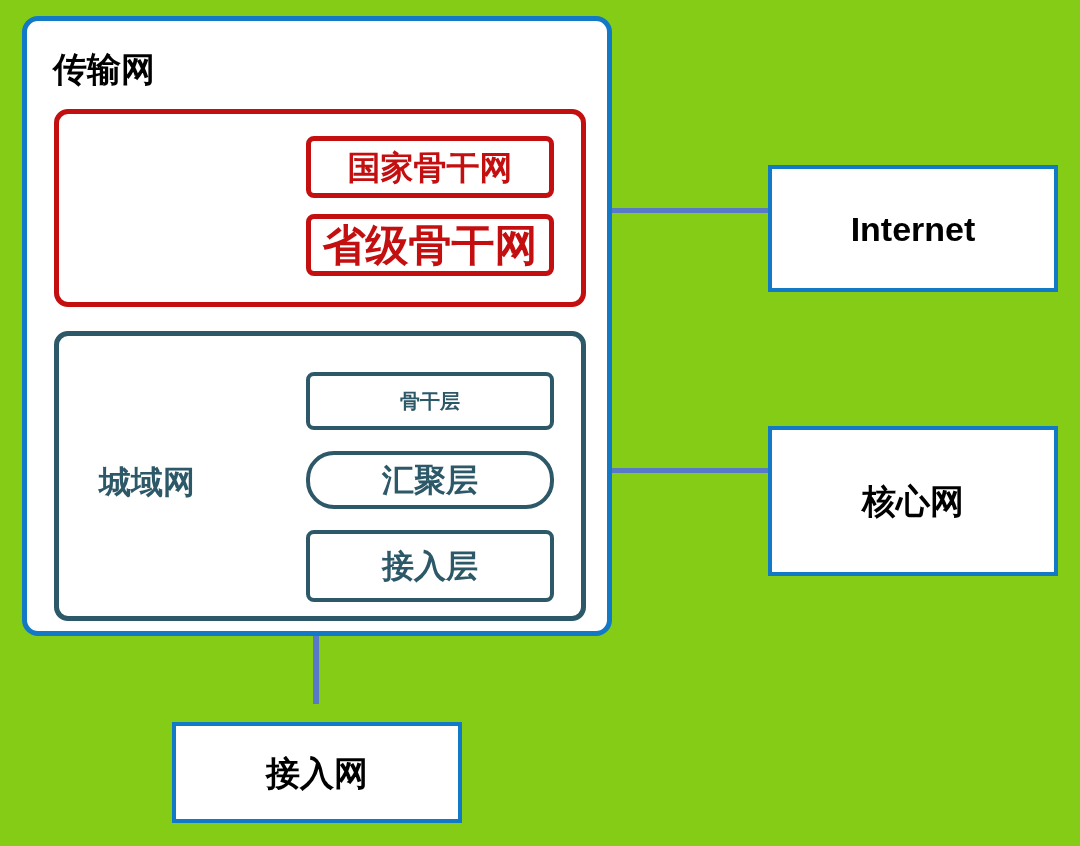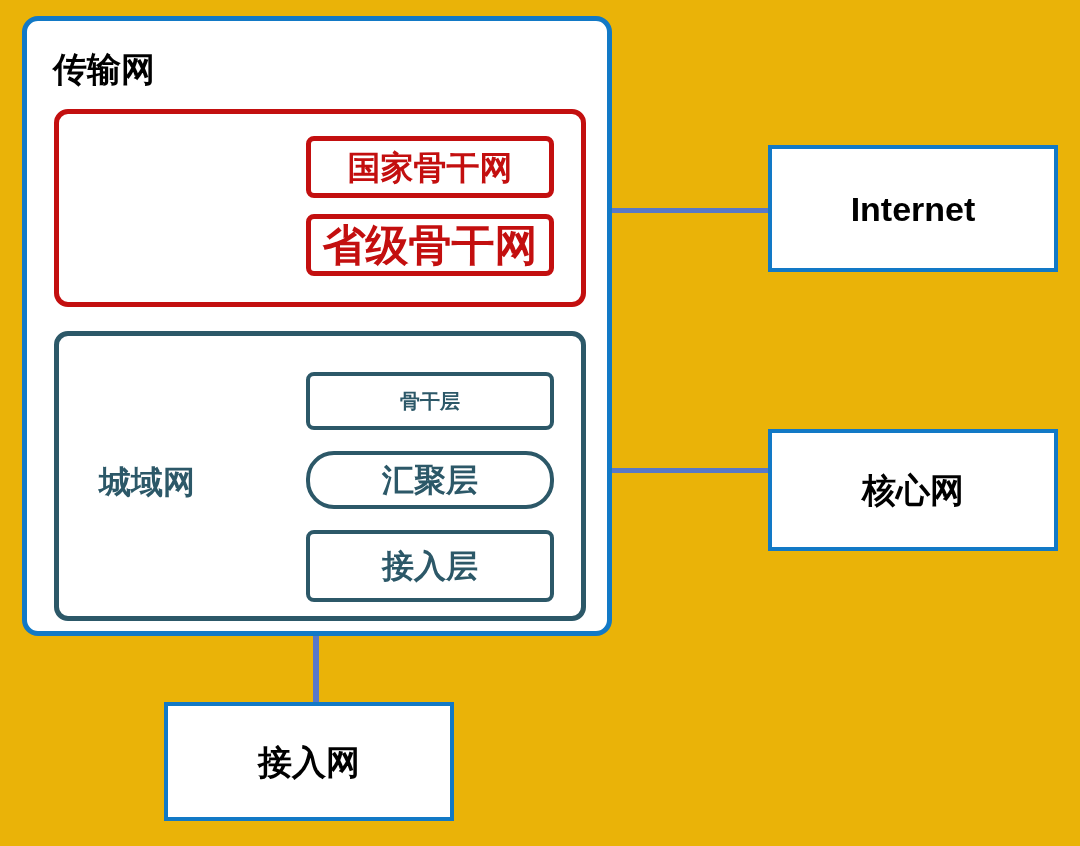--- a/index.html
+++ b/index.html
@@ -7,21 +7,21 @@
     padding: 0;
     background: #ffffff;
   }
   body {
     font-family: "Liberation Sans", "DejaVu Sans", sans-serif;
   }
   #canvas {
     position: relative;
     width: 1080px;
     height: 846px;
-    background: #eab308;
+    background: #84cc16;
     overflow: hidden;
   }
 
   
   .box {
     position: absolute;
     box-sizing: border-box;
     background: #ffffff;
     display: flex;
     align-items: center;
@@ -59,20 +59,21 @@
     border: 4px solid #2C5868;
     border-radius: 8px;
     color: #2C5868;
   }
 
   
   .box-blue-square {
     border: 4px solid #1279C6;
     border-radius: 0;
     color: #000000;
+    margin-top: 20px;
   }
 
   
   .section-title {
     position: absolute;
     font-weight: bold;
     color: #000000;
     white-space: nowrap;
   }
   .group-label {
@@ -143,21 +144,21 @@
       <div class="box item-teal" style="left:247px; top:194px; width:248px; height:72px;">
         <span class="box-text" style="font-size:32px;">接入层</span>
       </div>
     </div>
   </div>
 
   <div class="box box-blue-square" style="left:768px; top:145px; width:290px; height:127px;">
     <span class="box-text" style="font-size:34px;">Internet</span>
   </div>
 
-  <div class="box box-blue-square" style="left:768px; top:429px; width:290px; height:122px;">
+  <div class="box box-blue-square" style="left:768px; top:406px; width:290px; height:150px;">
     <span class="box-text" style="font-size:34px;">核心网</span>
   </div>
 
-  <div class="box box-blue-square" style="left:164px; top:702px; width:290px; height:119px;text-align:center;">
+  <div class="box box-blue-square" style="left:172px; top:702px; width:290px; height:101px;text-align:center;">
     <span class="box-text" style="font-size:34px;">接入网</span>
   </div>
 
 </div>
 
 </body></html>

